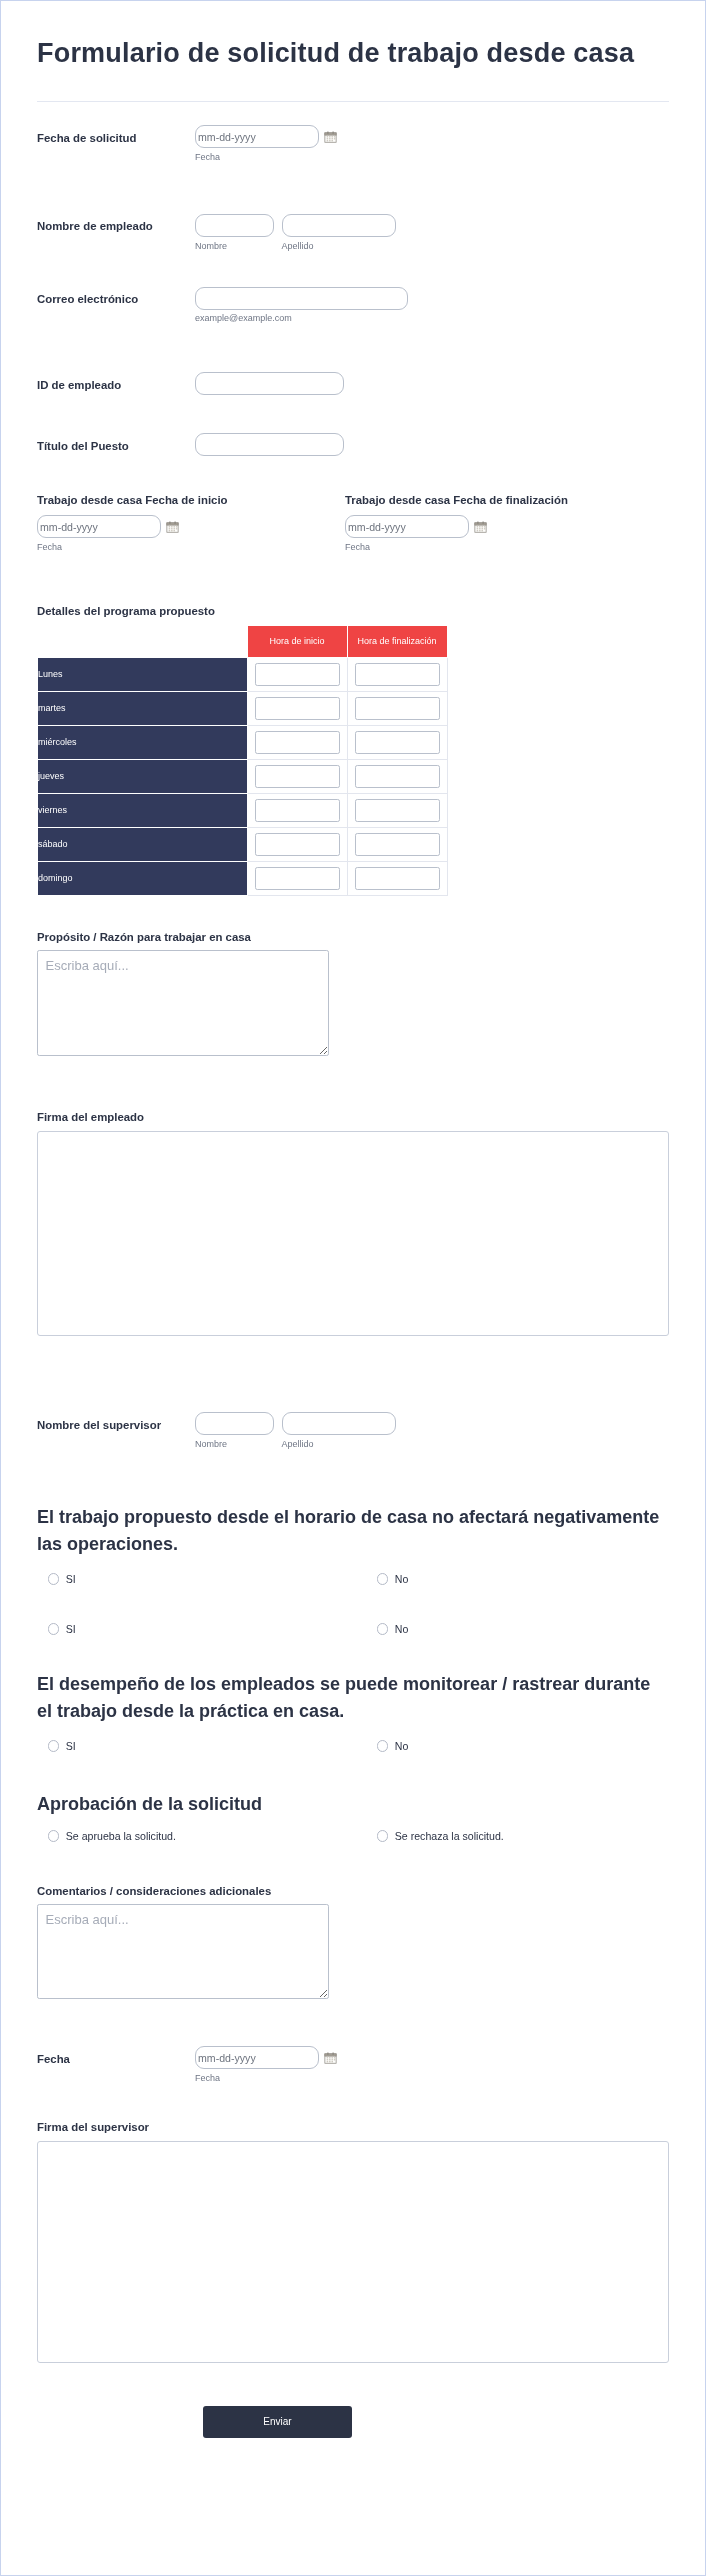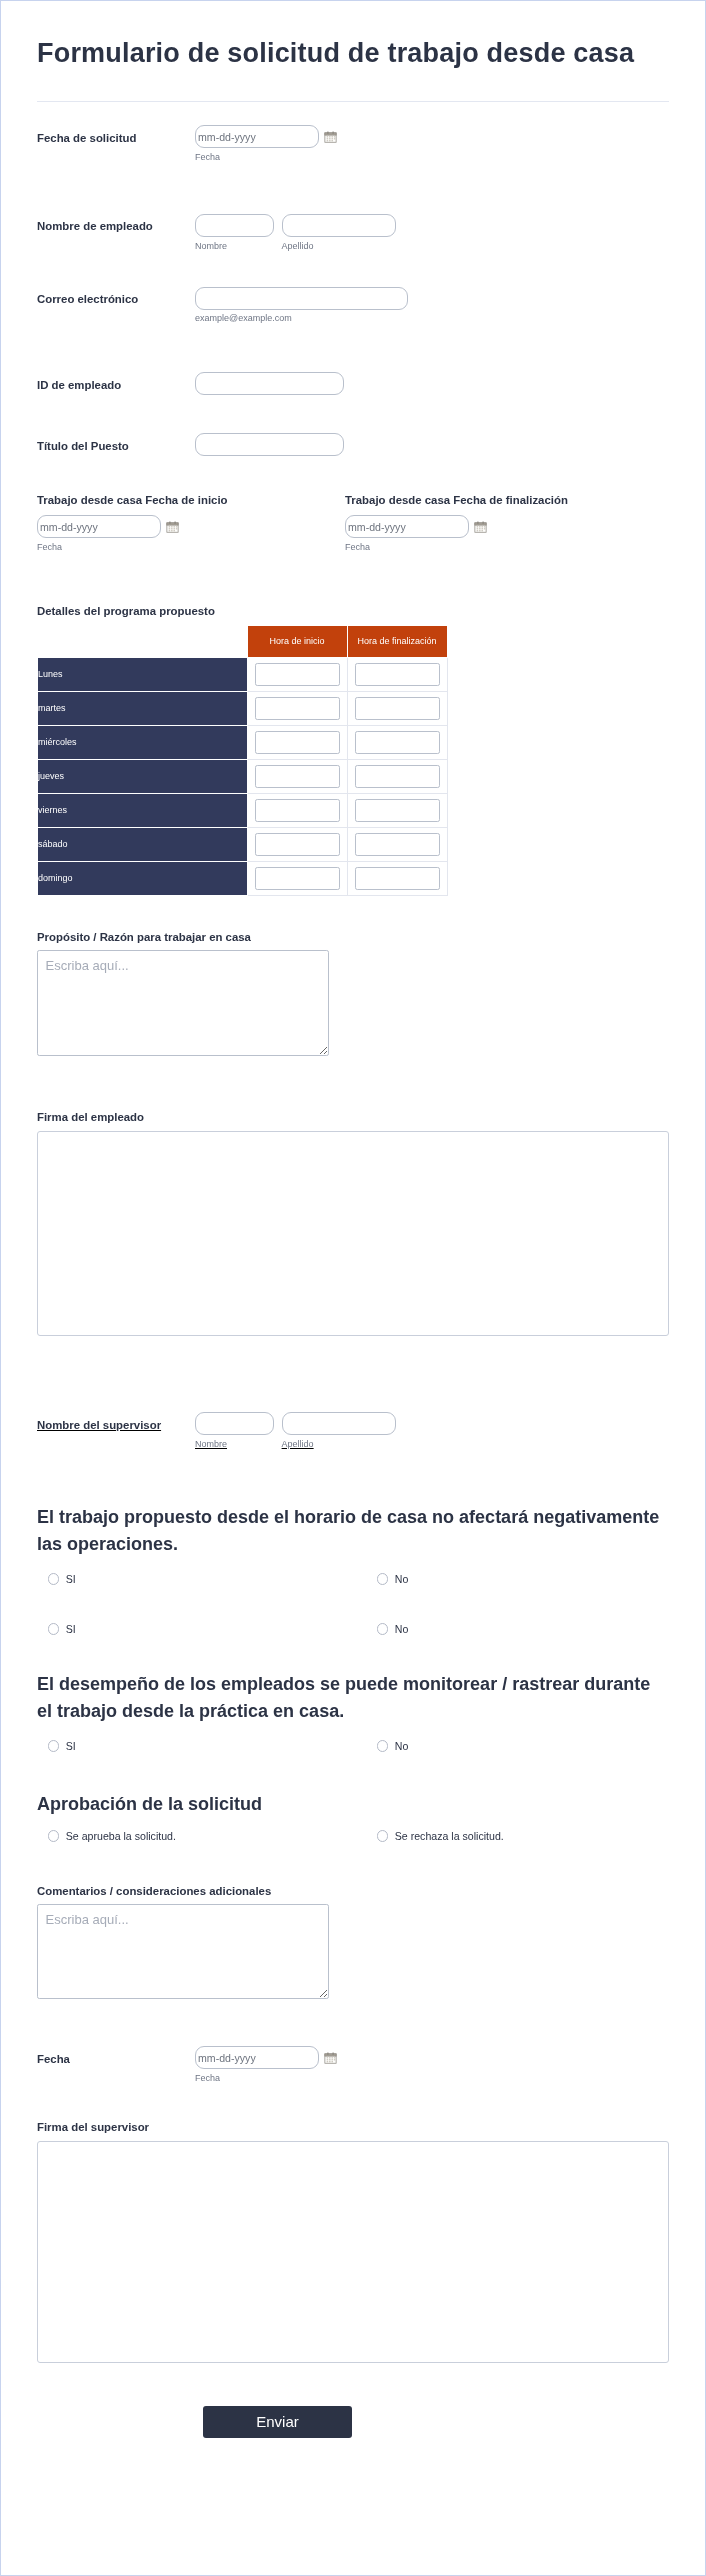--- a/index.html
+++ b/index.html
@@ -51,21 +51,21 @@
   .two-col { display:flex; margin-bottom:53px; }
   .two-col .col { width:308px; }
   .col-label { font-size:11.4px; font-weight:bold; color:#2c3345; margin-bottom:9px; }
 
   .section-label { font-size:11.4px; font-weight:bold; color:#2c3345; margin-bottom:7.6px; }
 
   .sched { border-collapse:collapse; margin-bottom:35px; }
   .sched th, .sched td { padding:0; }
   .corner { background:transparent; border:none; width:209px; }
   .hcell {
-    background:#c2410c; color:#fff; border:0.8px solid #ffffff;
+    background:#ef4444; color:#fff; border:0.8px solid #ffffff;
     width:99px; height:32px; font-size:9px; font-weight:normal;
     text-align:center; vertical-align:middle; line-height:1.3; padding:1.5px 6px; box-sizing:border-box;
   }
   .day {
     background:#323a5c; color:#fff; border:0.8px solid #ffffff;
     width:209px; height:33px; font-size:9px; text-align:left;
     vertical-align:middle; padding-left:9px; box-sizing:border-box;
   }
   .cell {
     border:0.8px solid #e3e6ee; width:99px; height:33px;
@@ -86,21 +86,21 @@
   .ta-comments { height:95px; }
 
   .sig-box {
     width:632px; height:205px; border:0.8px solid #c9cfdb; border-radius:3px;
     background:#fff; box-sizing:border-box;
   }
   .sig-supervisor { height:222px; }
 
   .sec-purpose { margin-bottom:55px; }
   .sec-emp-sig { margin-bottom:76px; }
-  .row-supname { margin-bottom:55px;text-decoration:underline; }
+  .row-supname { margin-bottom:55px; }
 
   .question { }
   .q-label {
     font-size:18px; font-weight:bold; color:#2c3345; line-height:1.5;
     max-width:632px; margin-bottom:15px;
   }
   .options { display:grid; grid-template-columns:329px auto; padding-left:10.6px; }
   .option { display:flex; align-items:flex-end; gap:6.8px; font-size:10.6px; color:#2c3345; }
   .radio {
     width:11.4px; height:11.4px; flex:0 0 11.4px; border:0.8px solid #b4bac7;
@@ -112,21 +112,21 @@
   .q-approval { margin-bottom:43px; }
   .q-approval .q-label { margin-bottom:12px; }
 
   .sec-comments { margin-bottom:47px; }
   .row-findate  { margin-bottom:38px; }
   .sec-sup-sig  { margin-bottom:0; }
 
   .submit-btn {
     display:block; margin:43px 0 0 166px; width:149px; height:32px;
     background:#2c3345; color:#ffffff; border:none; border-radius:3px;
-    font-size:15px; font-family:inherit; cursor:pointer;
+    font-size:10px; font-family:inherit; cursor:pointer;
   }
   .cal-icon { display:inline-flex; line-height:0; cursor:pointer; }
 </style>
 </head>
 <body>
 
 <div class="page">
 
   <h1 class="form-title">Formulario de solicitud de trabajo desde casa</h1>
   <hr class="divider">

